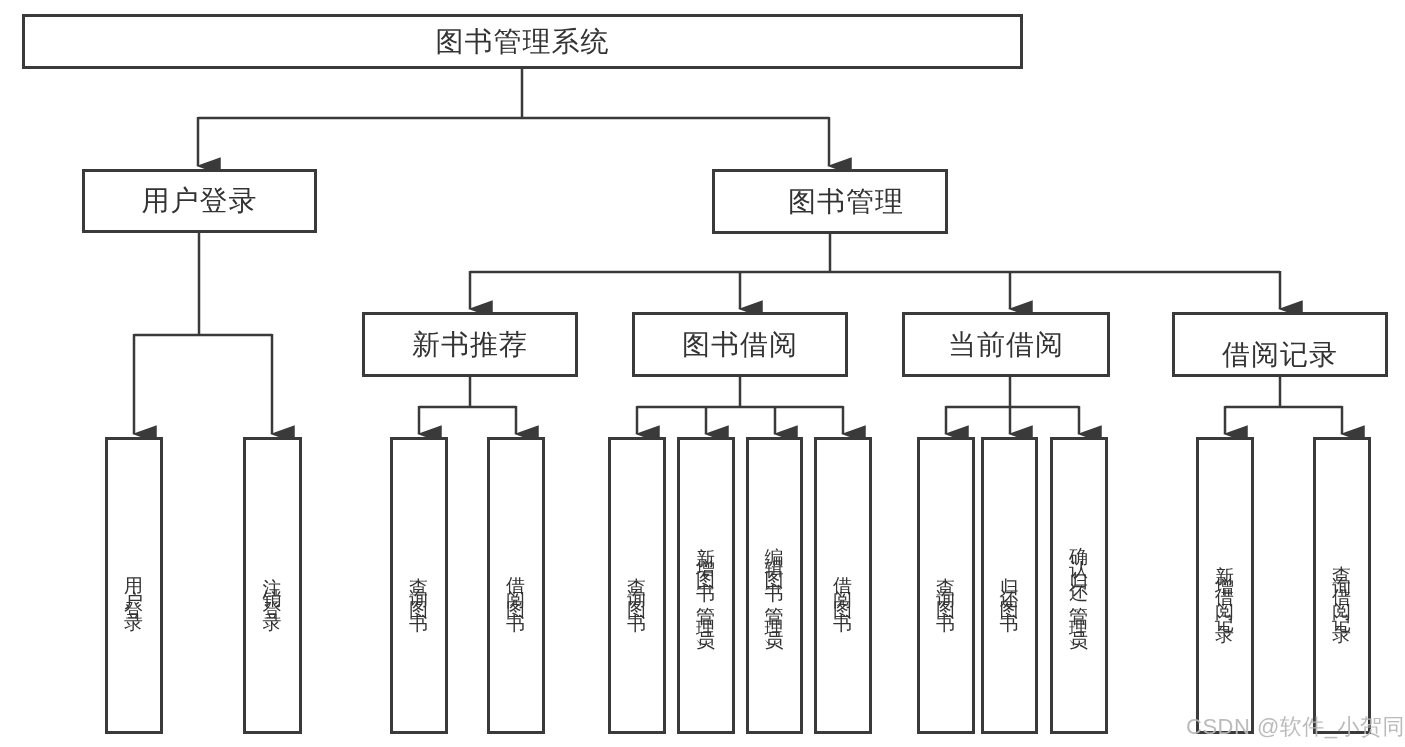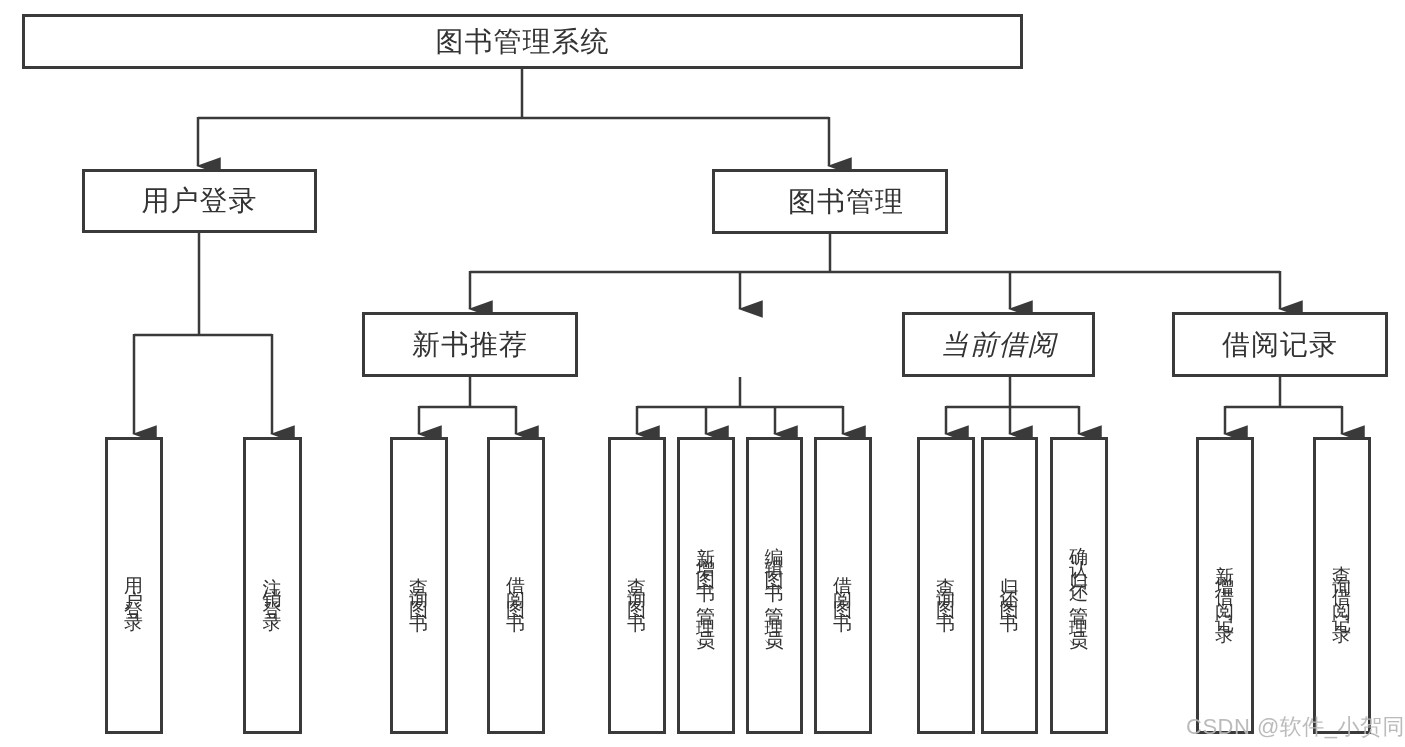--- a/index.html
+++ b/index.html
@@ -112,24 +112,27 @@
   <div class="box" style="left:82px; top:169px; width:235px; height:64px;">
     <span class="hlabel">用户登录</span>
   </div>
   <div class="box" style="left:712px; top:169px; width:236px; height:65px;padding-left:32px;">
     <span class="hlabel">图书管理</span>
   </div>
 
   <div class="box" style="left:362px; top:312px; width:216px; height:65px;">
     <span class="hlabel">新书推荐</span>
   </div>
-  <div class="box" style="left:902px; top:312px; width:193px; height:65px;font-style:italic;">
+  <div class="box" style="left:632px; top:312px; width:216px; height:65px;">
+    <span class="hlabel">图书借阅</span>
+  </div>
+  <div class="box" style="left:902px; top:312px; width:208px; height:65px;">
     <span class="hlabel">当前借阅</span>
   </div>
-  <div class="box" style="left:1172px; top:312px; width:216px; height:65px;">
+  <div class="box" style="left:1172px; top:312px; width:216px; height:65px;align-items:flex-end;">
     <span class="hlabel">借阅记录</span>
   </div>
 
   <div class="box leaf" style="left:105px; top:437px; width:58px; height:297px;">
     <span class="vlabel">用户登录</span>
   </div>
   <div class="box leaf" style="left:243px; top:437px; width:59px; height:297px;">
     <span class="vlabel">注销登录</span>
   </div>
 

